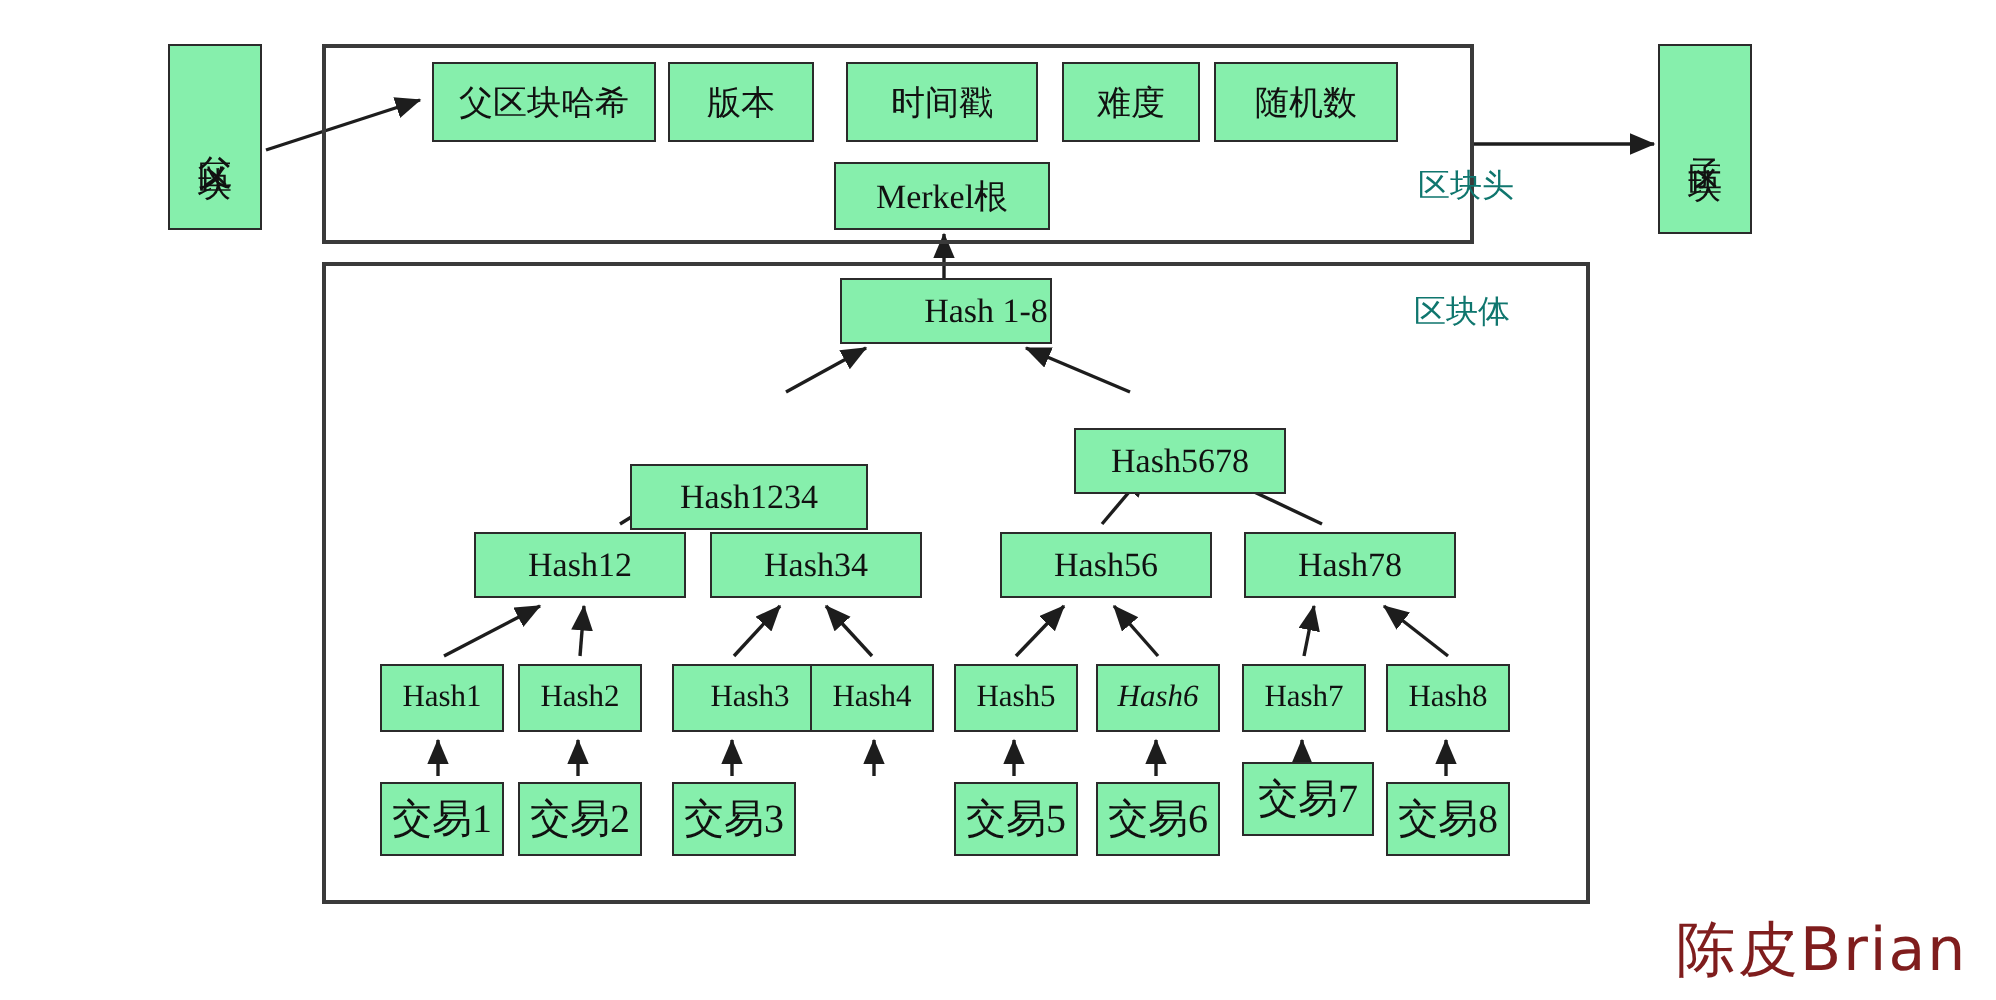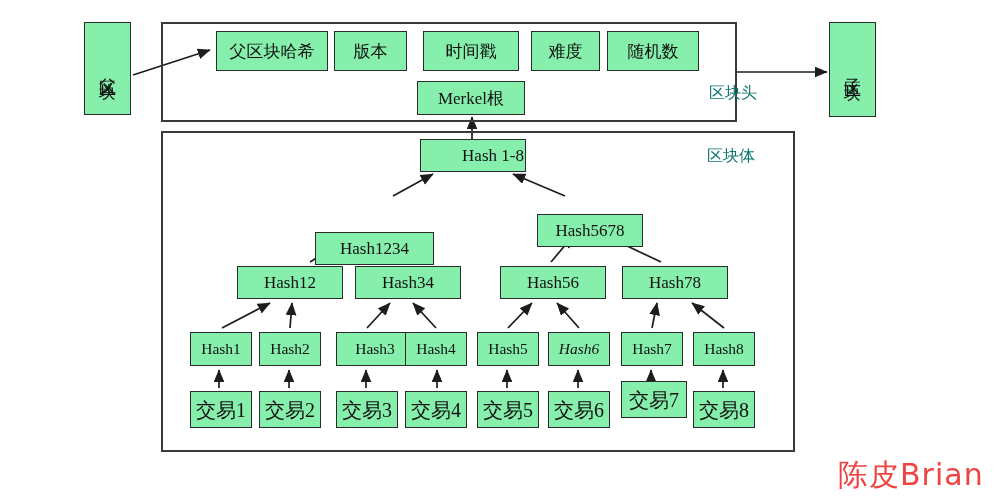--- a/index.html
+++ b/index.html
@@ -41,21 +41,21 @@
     font-size: 17px;
   }
   .zone-label {
     position: absolute;
     color: #0f766e;
     font-size: 16px;
     white-space: nowrap;
   }
   .watermark {
     position: absolute;
-    color: #ef4444;
+    color: #7f1d1d;
     font-size: 30px;
     font-family: "DejaVu Sans", "Liberation Sans", sans-serif;
     letter-spacing: 1px;
     white-space: nowrap;
   }
   svg.edges {
     position: absolute;
     left: 0;
     top: 0;
     width: 998px;
@@ -142,21 +142,20 @@
   <div class="box leaf" style="left:336px; top:332px; width:78px; height:34px;">Hash3</div>
   <div class="box leaf" style="left:405px; top:332px; width:62px; height:34px;">Hash4</div>
   <div class="box leaf" style="left:477px; top:332px; width:62px; height:34px;">Hash5</div>
   <div class="box leaf" style="left:548px; top:332px; width:62px; height:34px;font-style:italic;">Hash6</div>
   <div class="box leaf" style="left:621px; top:332px; width:62px; height:34px;">Hash7</div>
   <div class="box leaf" style="left:693px; top:332px; width:62px; height:34px;">Hash8</div>
 
   <div class="box tx" style="left:190px; top:391px; width:62px; height:37px;">交易1</div>
   <div class="box tx" style="left:259px; top:391px; width:62px; height:37px;">交易2</div>
   <div class="box tx" style="left:336px; top:391px; width:62px; height:37px;">交易3</div>
-  <div class="box tx" style="left:405px; top:391px; width:62px; height:37px;">交易4</div>
   <div class="box tx" style="left:477px; top:391px; width:62px; height:37px;">交易5</div>
   <div class="box tx" style="left:548px; top:391px; width:62px; height:37px;">交易6</div>
   <div class="box tx" style="left:621px; top:381px; width:66px; height:37px;">交易7</div>
   <div class="box tx" style="left:693px; top:391px; width:62px; height:37px;">交易8</div>
 
   <div class="watermark" style="left:838px; top:455px;">陈皮Brian</div>
 
 </div>
 
 </body></html>

